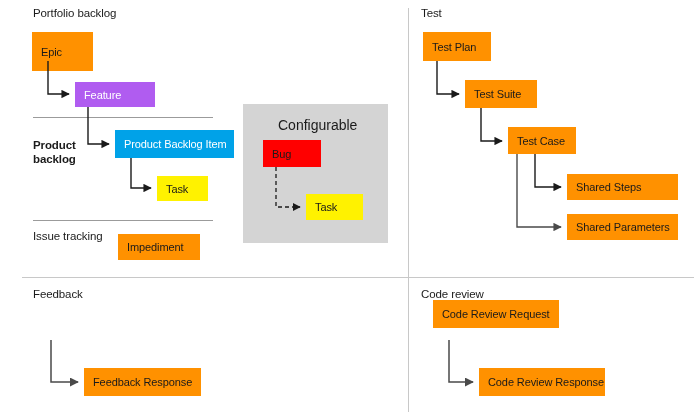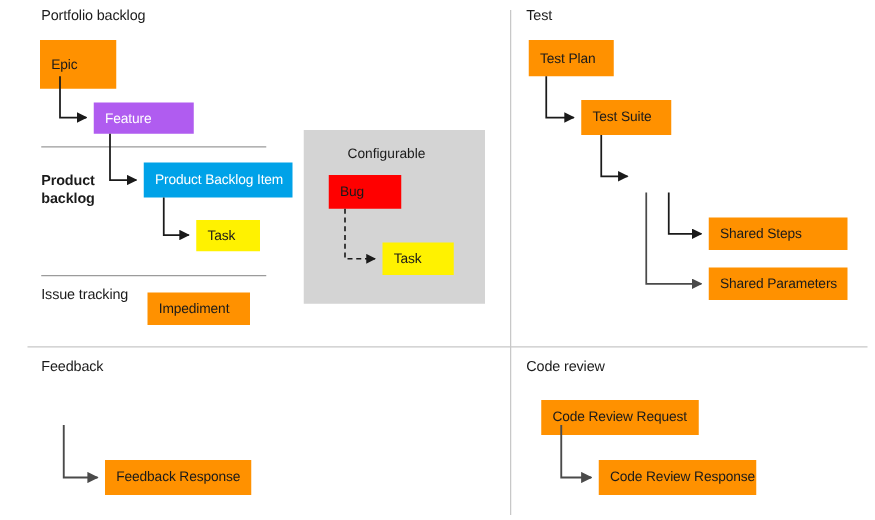--- a/index.html
+++ b/index.html
@@ -41,21 +41,21 @@
   }
   .caption.two-line{line-height:14px;}
 
   
   .panel{
     position:absolute;
     background:#D4D4D4;
   }
   .panel-title{
     position:absolute;
-    font-size:11px;
+    font-size:14px;
     color:#1b1b1b;
     white-space:nowrap;
   }
 
   
   .rule{position:absolute;background:#9b9b9b;}
   .rule.h{height:1px;}
   .rule.v{width:1px;}
   .rule.light{background:#c8c8c8;}
 
@@ -99,33 +99,34 @@
   <div class="node red" style="left:263px;top:140px;width:58px;height:27px;">Bug</div>
 
   <div class="node yellow" style="left:306px;top:194px;width:57px;height:26px;">Task</div>
 
   <div class="caption" style="left:421px;top:7px;">Test</div>
 
   <div class="node orange" style="left:423px;top:32px;width:68px;height:29px;">Test Plan</div>
 
   <div class="node orange" style="left:465px;top:80px;width:72px;height:28px;">Test Suite</div>
 
+  <div class="node orange" style="left:508px;top:127px;width:68px;height:27px;">Test Case</div>
 
   <div class="node orange" style="left:567px;top:174px;width:111px;height:26px;">Shared Steps</div>
 
   <div class="node orange" style="left:567px;top:214px;width:111px;height:26px;">Shared Parameters</div>
 
   <div class="caption" style="left:33px;top:288px;">Feedback</div>
 
 
   <div class="node orange" style="left:84px;top:368px;width:117px;height:28px;">Feedback Response</div>
 
   <div class="caption" style="left:421px;top:288px;">Code review</div>
 
-  <div class="node orange" style="left:433px;top:320px;width:126px;height:28px;">Code Review Request</div>
+  <div class="node orange" style="left:433px;top:300px;width:126px;height:28px;">Code Review Request</div>
 
   <div class="node orange" style="left:479px;top:368px;width:126px;height:28px;">Code Review Response</div>
 
   <svg class="connectors" viewBox="0 0 700 416" xmlns="http://www.w3.org/2000/svg">
     <defs>
       <marker id="arrow" viewBox="0 0 10 10" refX="9" refY="5" markerWidth="6" markerHeight="6" orient="auto-start-reverse">
         <path d="M 0 0 L 10 5 L 0 10 z" fill="#1a1a1a"></path>
       </marker>
       <marker id="arrowgray" viewBox="0 0 10 10" refX="9" refY="5" markerWidth="6" markerHeight="6" orient="auto-start-reverse">
         <path d="M 0 0 L 10 5 L 0 10 z" fill="#4a4a4a"></path>

